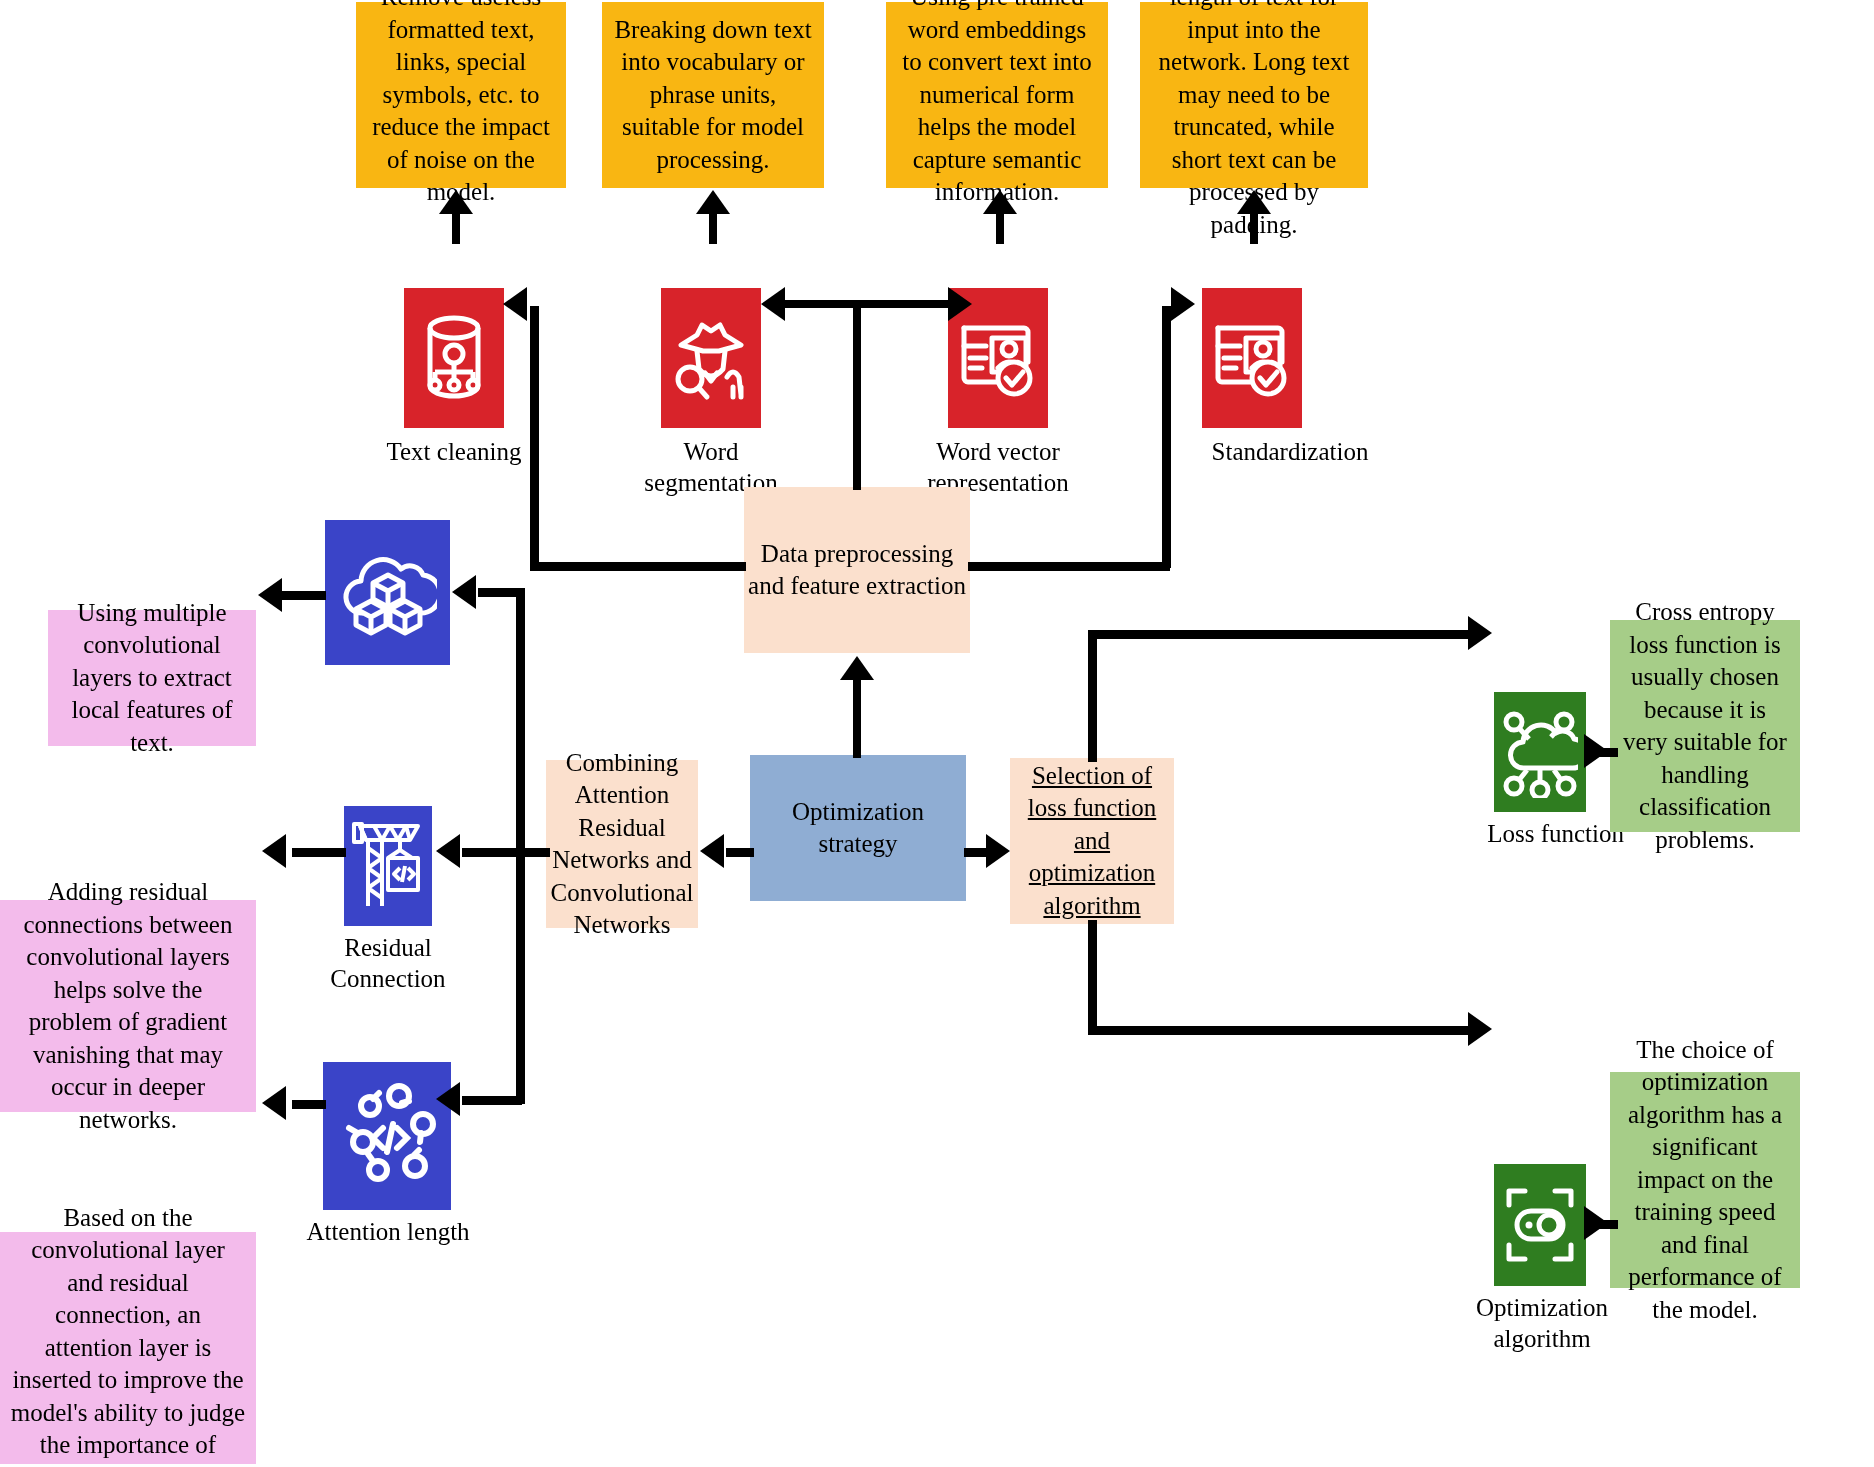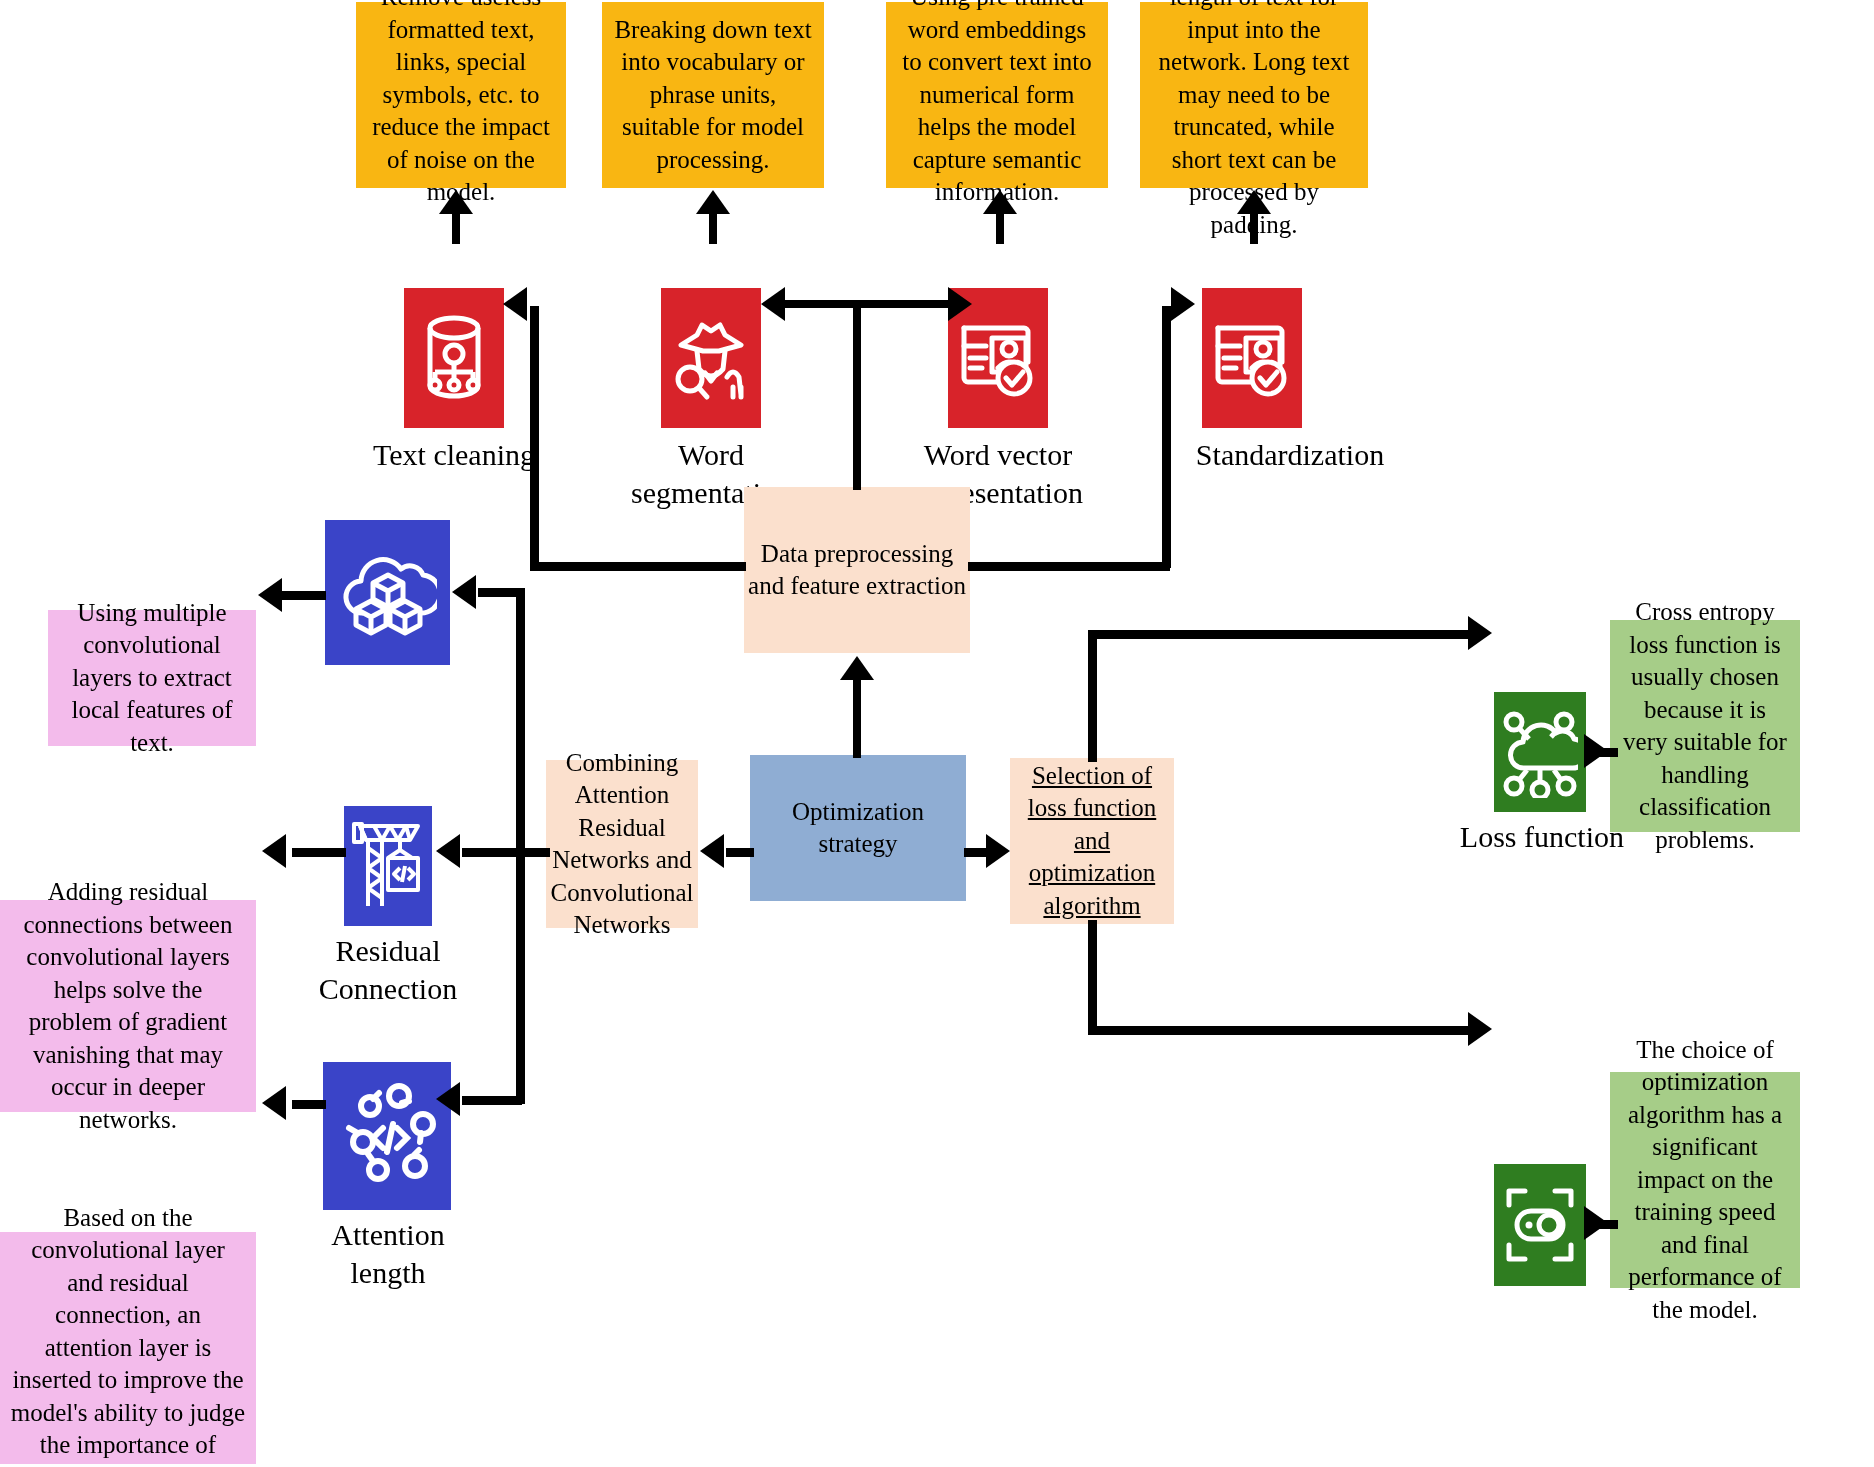--- a/index.html
+++ b/index.html
@@ -13,21 +13,21 @@
   .note-green{background:#a6cd88;font-size:25px;}
   .proc{background:#fbe0cd;font-size:25px;}
   .proc-blue{background:#8fadd3;font-size:25px;}
 
   .icon-tile{position:absolute;box-sizing:border-box;display:flex;align-items:center;justify-content:center;}
   .tile-red{background:#d8232a;}
   .tile-blue{background:#3a44c8;}
   .tile-green{background:#2f7d20;}
   .icon-tile svg{display:block;}
 
-  .caption{position:absolute;text-align:center;font-size:30px;line-height:1.25;}
+  .caption{position:absolute;text-align:center;font-size:25px;line-height:1.25;}
 
   .arrow{position:absolute;background:#000;}
   .ah{position:absolute;width:0;height:0;}
   .ah-up{border-left:17px solid transparent;border-right:17px solid transparent;border-bottom:24px solid #000;}
   .ah-left{border-top:17px solid transparent;border-bottom:17px solid transparent;border-right:24px solid #000;}
   .ah-right{border-top:17px solid transparent;border-bottom:17px solid transparent;border-left:24px solid #000;}
 </style>
 </head>
 <body>
 
@@ -228,20 +228,21 @@
   <div class="icon-tile tile-green" style="left:1494px;top:1164px;width:92px;height:122px;">
     <span>
       <svg width="78" height="92" viewBox="0 0 78 92" fill="none" stroke="#fff" stroke-width="5" stroke-linejoin="round" stroke-linecap="round">
         <path d="M8 26 V12 H24 M54 12 H70 V26 M70 66 V80 H54 M24 80 H8 V66"></path>
         <rect x="16" y="32" width="46" height="28" rx="14"></rect>
         <circle cx="48" cy="46" r="10"></circle>
         <circle cx="28" cy="46" r="3.5" fill="#fff" stroke="none"></circle>
       </svg>
     </span>
   </div>
+  <div class="caption" style="left:1452px;top:1292px;width:180px;">Optimization algorithm</div>
 
   <div class="box note note-green" style="left:1610px;top:620px;width:190px;height:212px;">Cross entropy loss function is usually chosen because it is very suitable for handling classification problems.</div>
   <div class="box note note-green" style="left:1610px;top:1072px;width:190px;height:216px;">The choice of optimization algorithm has a significant impact on the training speed and final performance of the model.</div>
 
   <div class="arrow" style="left:1088px;top:630px;width:9px;height:132px;"></div>
   <div class="arrow" style="left:1088px;top:630px;width:382px;height:9px;"></div>
   <div class="ah ah-right" style="left:1468px;top:616px;"></div>
 
   <div class="arrow" style="left:1588px;top:748px;width:30px;height:9px;"></div>
   <div class="ah ah-right" style="left:1584px;top:734px;"></div>

